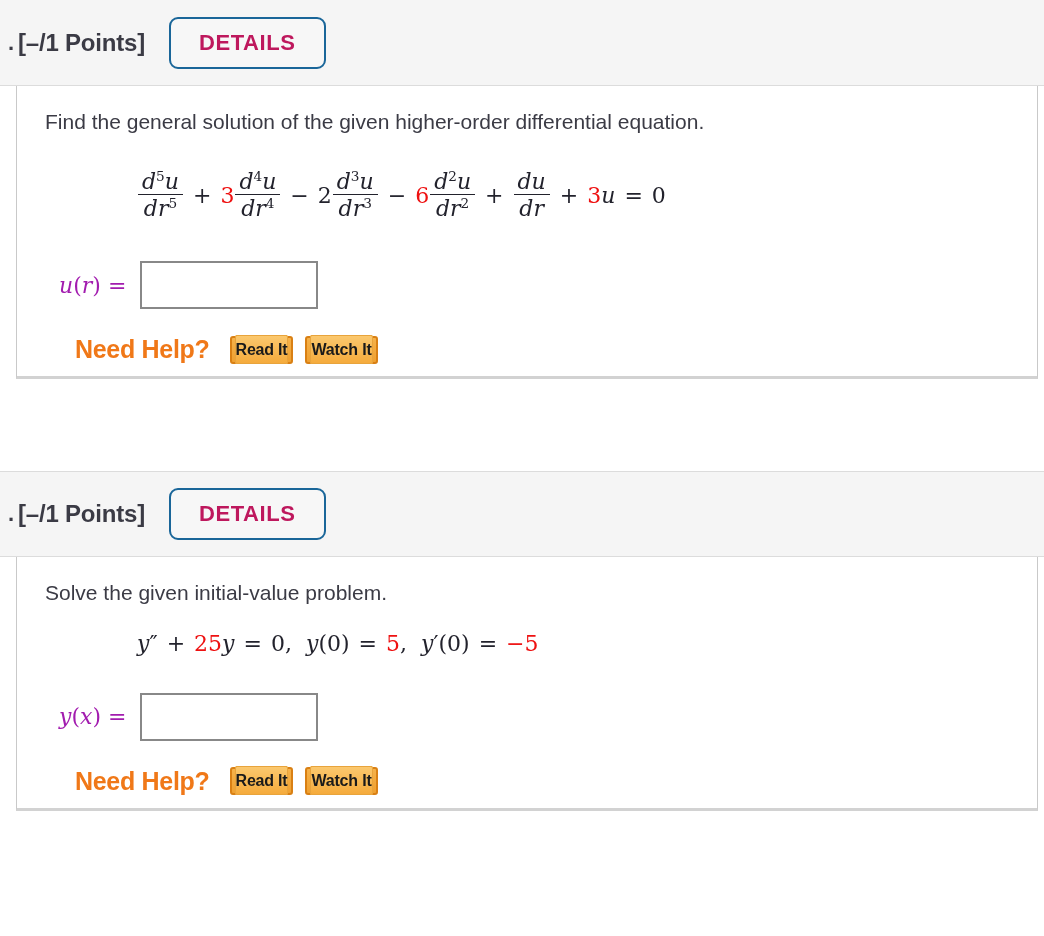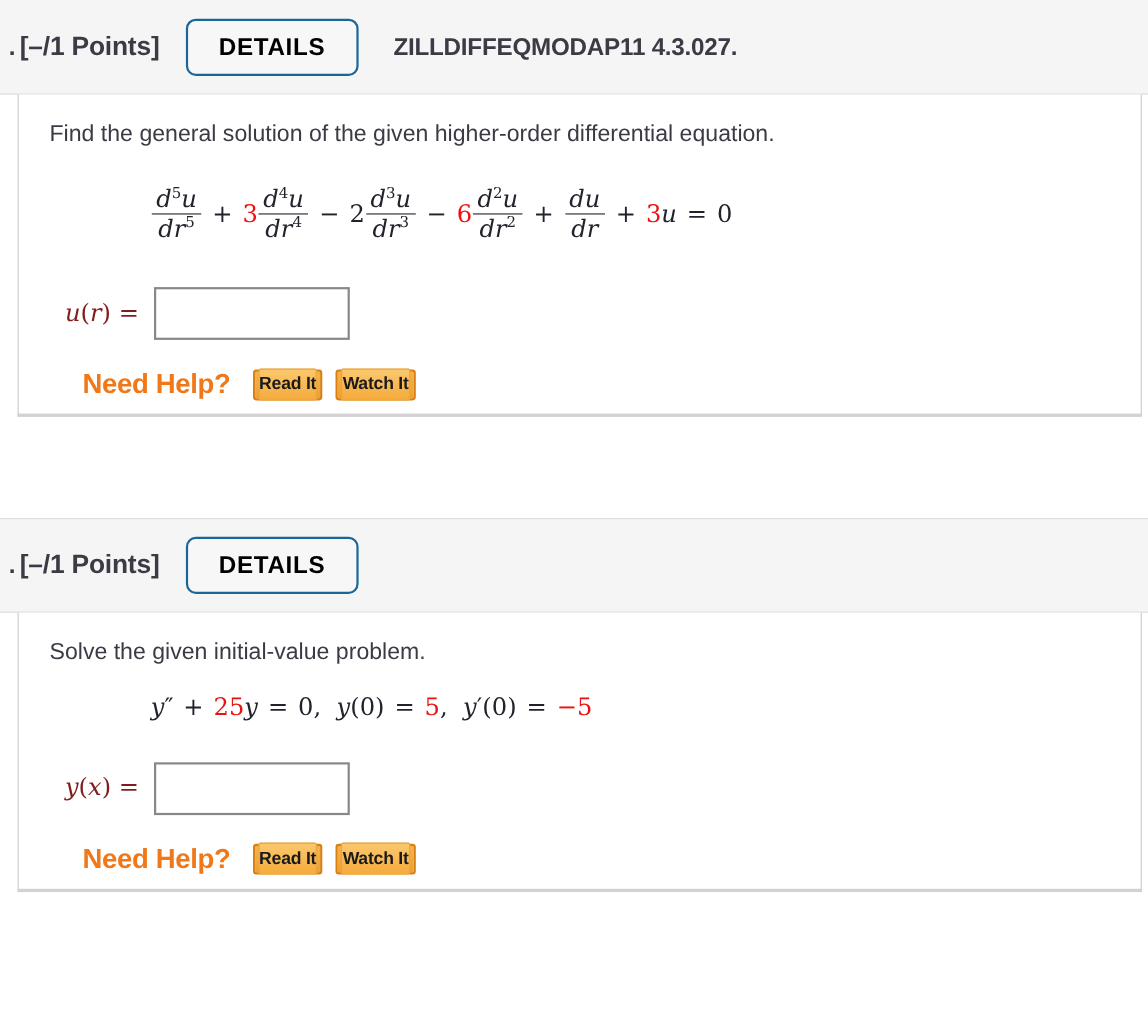--- a/index.html
+++ b/index.html
@@ -47,21 +47,21 @@
     color: #3b3b45;
     letter-spacing: -0.2px;
     white-space: nowrap;
   }
 
   .details-btn {
     margin-left: 24px;
     border: 2px solid #1a6699;
     border-radius: 9px;
     background: #f7f7f7;
-    color: #000000;
+    color: #be185d;
     font-size: 22px;
     font-weight: bold;
     letter-spacing: 0.6px;
     padding: 13px 28px;
     line-height: 1;
     cursor: pointer;
     font-family: "Liberation Sans", sans-serif;
   }
 
   .qid {
@@ -129,21 +129,21 @@
   
   .answer-row {
     display: flex;
     align-items: center;
     padding-left: 42px;
     margin-top: 26px;
   }
   .answer-label {
     font-family: "DejaVu Serif", serif;
     font-size: 22px;
-    color: #7f1d1d;
+    color: #a21caf;
     font-style: italic;
     margin-right: 14px;
     white-space: nowrap;
   }
   .answer-label .paren { font-style: normal; }
   .answer-label .eqs { font-style: normal; }
   .answer-input {
     width: 178px;
     height: 48px;
     border: 2px solid #888888;
@@ -196,21 +196,20 @@
 </style>
 </head>
 <body>
 
 <div class="problem">
 
   <div class="prob-header">
     <span class="prob-marker">.</span>
     <span class="points">[–/1 Points]</span>
     <button class="details-btn">DETAILS</button>
-    <span class="qid">ZILLDIFFEQMODAP11 4.3.027.</span>
   </div>
 
   <div class="prob-body">
 
     <div class="prompt">Find the general solution of the given higher-order differential equation.</div>
 
     <div class="eq-block math">
 
       <span class="frac">
         <span class="top"><span class="it">d</span><sup>5</sup><span class="it">u</span></span>

